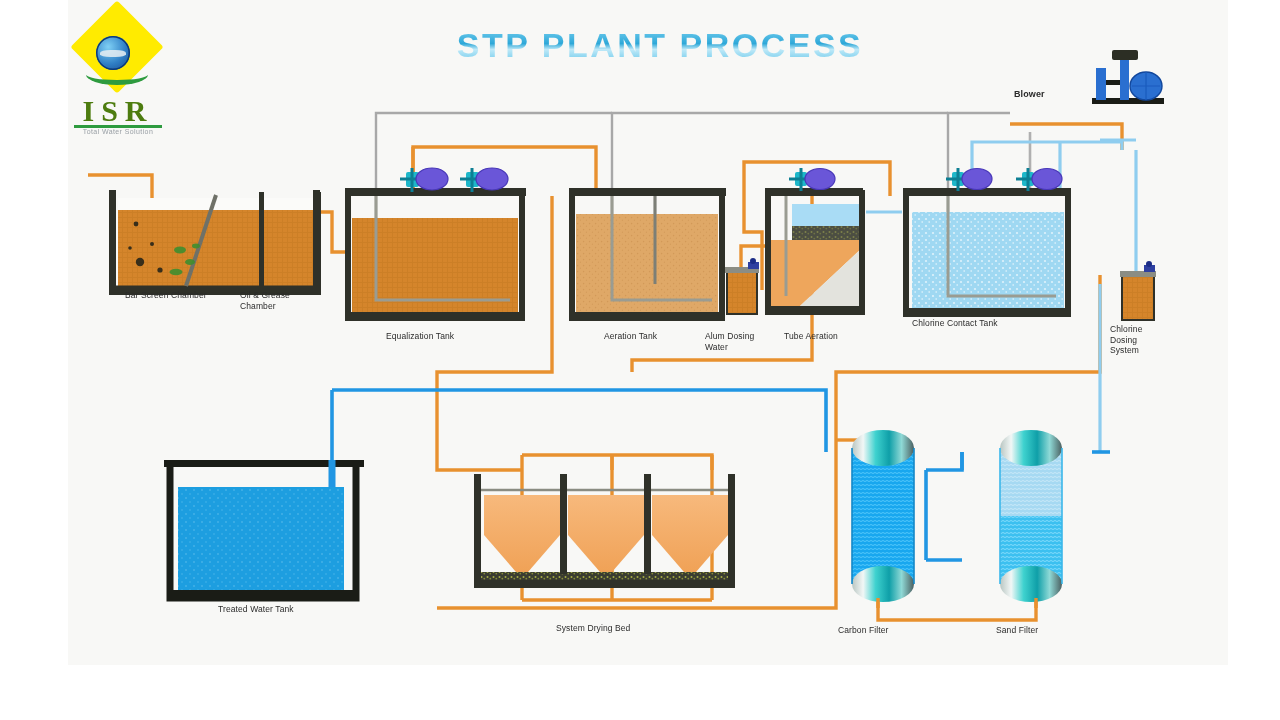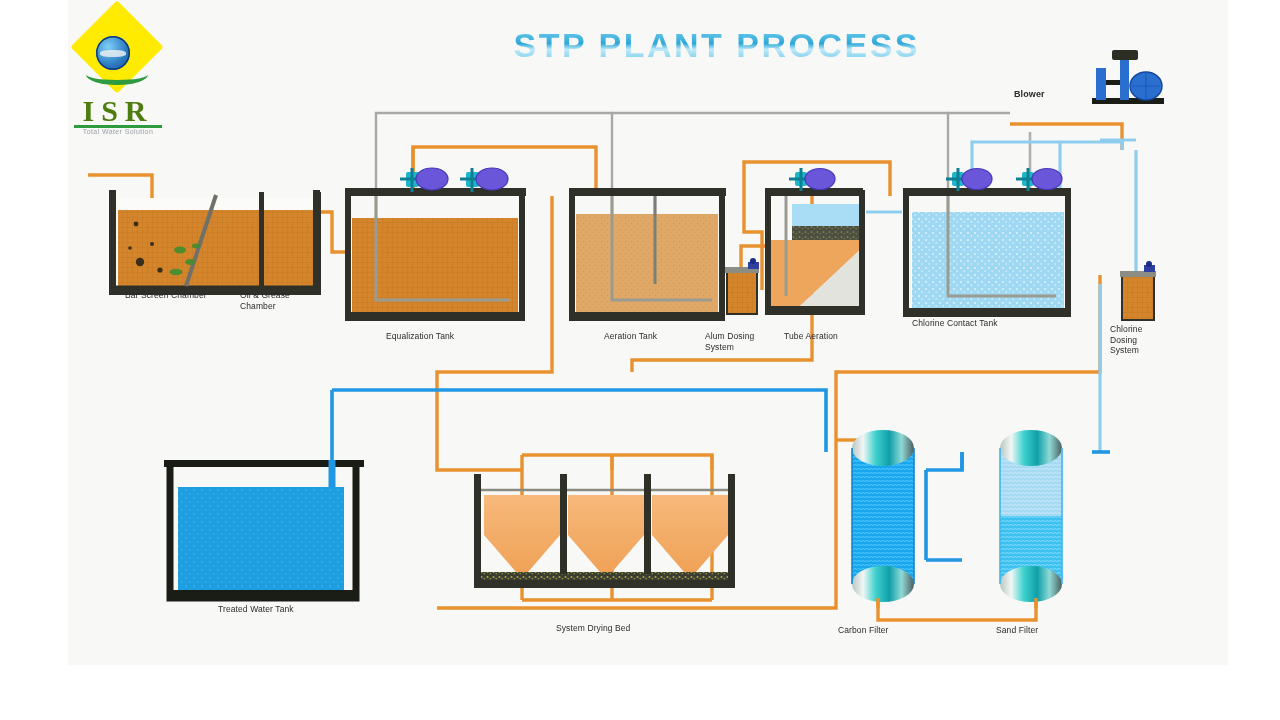--- a/index.html
+++ b/index.html
@@ -3,21 +3,21 @@
 <meta charset="utf-8">
 <title>STP Plant Process</title>
 <style>
   html,body{margin:0;padding:0;background:#ffffff;}
   body{width:1280px;height:720px;overflow:hidden;font-family:"Liberation Sans",sans-serif;}
   #stage{position:relative;width:1280px;height:720px;background:#ffffff;}
   #canvas{position:absolute;left:68px;top:0;width:1160px;height:665px;background:#f8f8f6;}
   svg.diagram{position:absolute;left:0;top:0;width:1280px;height:720px;}
   .lbl{position:absolute;font-family:"Liberation Sans",sans-serif;font-size:8.5px;color:#2b2b2b;
        text-align:left;line-height:1.25;letter-spacing:.1px;white-space:pre-line;}
-  .title{position:absolute;left:400px;top:26px;width:520px;text-align:right;
+  .title{position:absolute;left:400px;top:26px;width:520px;text-align:center;
          font-family:"Liberation Sans",sans-serif;font-size:34px;font-weight:bold;
          letter-spacing:2.5px;
          background:linear-gradient(180deg,#7fd4f2 0%,#2ea8d8 45%,#bfe9f8 60%,#5cc2e8 100%);
          -webkit-background-clip:text;background-clip:text;color:transparent;
          -webkit-text-fill-color:transparent;}
   .logo{position:absolute;left:58px;top:12px;width:120px;height:125px;}
   .logo .diamond{position:absolute;left:26px;top:2px;width:66px;height:66px;background:#ffeb00;
                  transform:rotate(45deg);border-radius:3px;}
   .logo .globe{position:absolute;left:38px;top:24px;width:34px;height:34px;border-radius:50%;
                background:radial-gradient(circle at 36% 32%,#7fd0f5 0%,#2f7ec4 55%,#17468c 100%);
@@ -361,21 +361,21 @@
       <path d="M1036 598 V608"></path>
     </g>
   </svg>
 
   <div class="lbl" style="left:125px;top:290px;width:92px">Bar Screen Chamber</div>
   <div class="lbl" style="left:240px;top:290px;width:86px">Oil &amp; Grease
 Chamber</div>
   <div class="lbl" style="left:386px;top:331px;width:94px">Equalization Tank</div>
   <div class="lbl" style="left:604px;top:331px;width:86px">Aeration Tank</div>
   <div class="lbl" style="left:705px;top:331px;width:72px">Alum Dosing
-System</div>
+Water</div>
   <div class="lbl" style="left:784px;top:331px;width:76px">Tube Aeration</div>
   <div class="lbl" style="left:912px;top:318px;width:116px">Chlorine Contact Tank</div>
   <div class="lbl" style="left:1110px;top:324px;width:62px">Chlorine
 Dosing
 System</div>
   <div class="lbl" style="left:1014px;top:89px;width:62px;font-weight:bold;font-size:9px">Blower</div>
   <div class="lbl" style="left:218px;top:604px;width:110px">Treated Water Tank</div>
   <div class="lbl" style="left:556px;top:623px;width:108px">System Drying Bed</div>
   <div class="lbl" style="left:838px;top:625px;width:86px">Carbon Filter</div>
   <div class="lbl" style="left:996px;top:625px;width:80px">Sand Filter</div>

